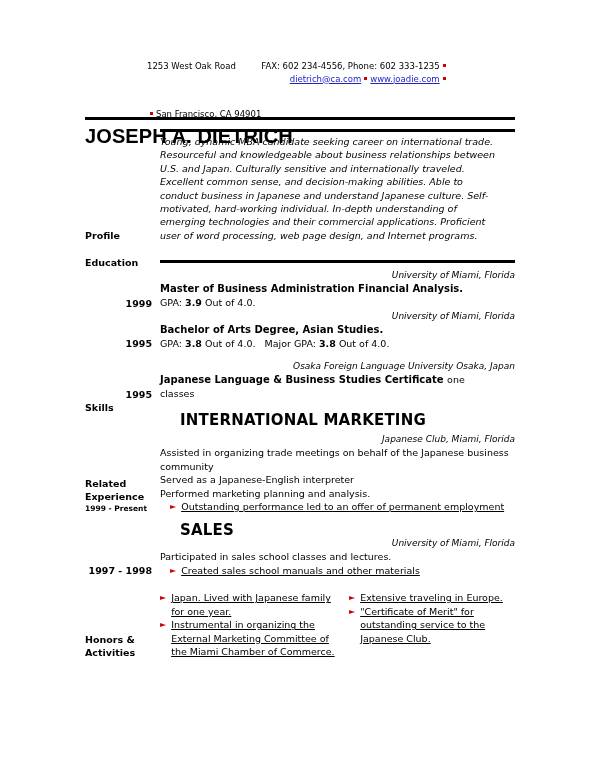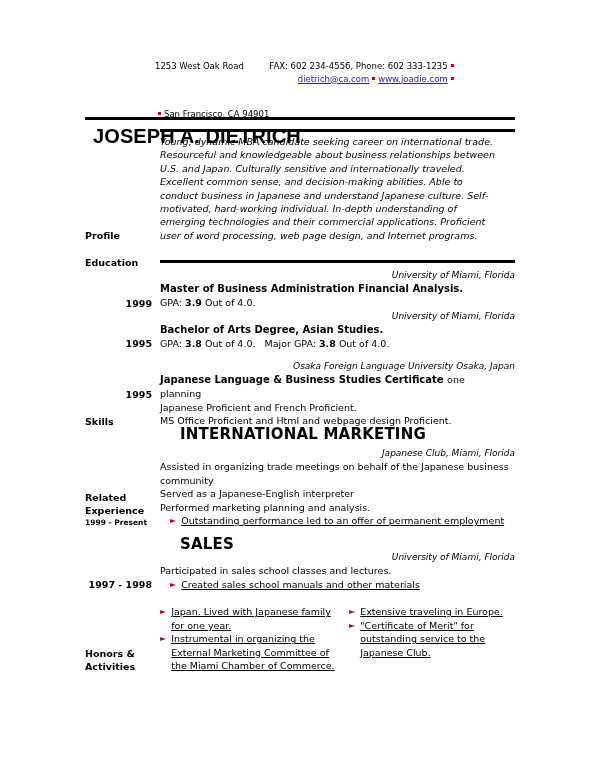--- a/index.html
+++ b/index.html
@@ -19,21 +19,21 @@
   .page {
     position: relative;
     width: 600px;
     height: 776px;
     background: #ffffff;
   }
 
   
   .header {
     position: absolute;
-    left: 8px;
+    left: 0;
     top: 60px;
     width: 476px;
   }
   .contact-row {
     display: flex;
     justify-content: space-between;
     align-items: flex-start;
     padding: 0 85px 0 85px;
   }
   .addr {
@@ -258,30 +258,26 @@
       </div>
     </div>
 
     <div class="spacer-10"></div>
 
     <div class="row">
       <div class="label-col right">1995</div>
       <div class="main-col">
         <div class="org">Osaka Foreign Language University  Osaka, Japan</div>
         <div class="degree"><span>Japanese Language &amp; Business Studies Certificate</span> <span class="light">one</span></div>
-        <div class="plain">planning</div>
+        <div class="plain">classes</div>
       </div>
     </div>
 
     <div class="row">
       <div class="label-col">Skills</div>
-      <div class="main-col">
-        <div class="plain">Japanese Proficient and French Proficient.</div>
-        <div class="plain">MS Office Proficient and Html and webpage design Proficient.</div>
-      </div>
     </div>
 
     <div class="row">
       <div class="label-col">
         <div>Related</div>
         <div>Experience</div>
         <div class="label-small">1999 - Present</div>
       </div>
       <div class="main-col">
         <div class="caps">INTERNATIONAL MARKETING</div>

